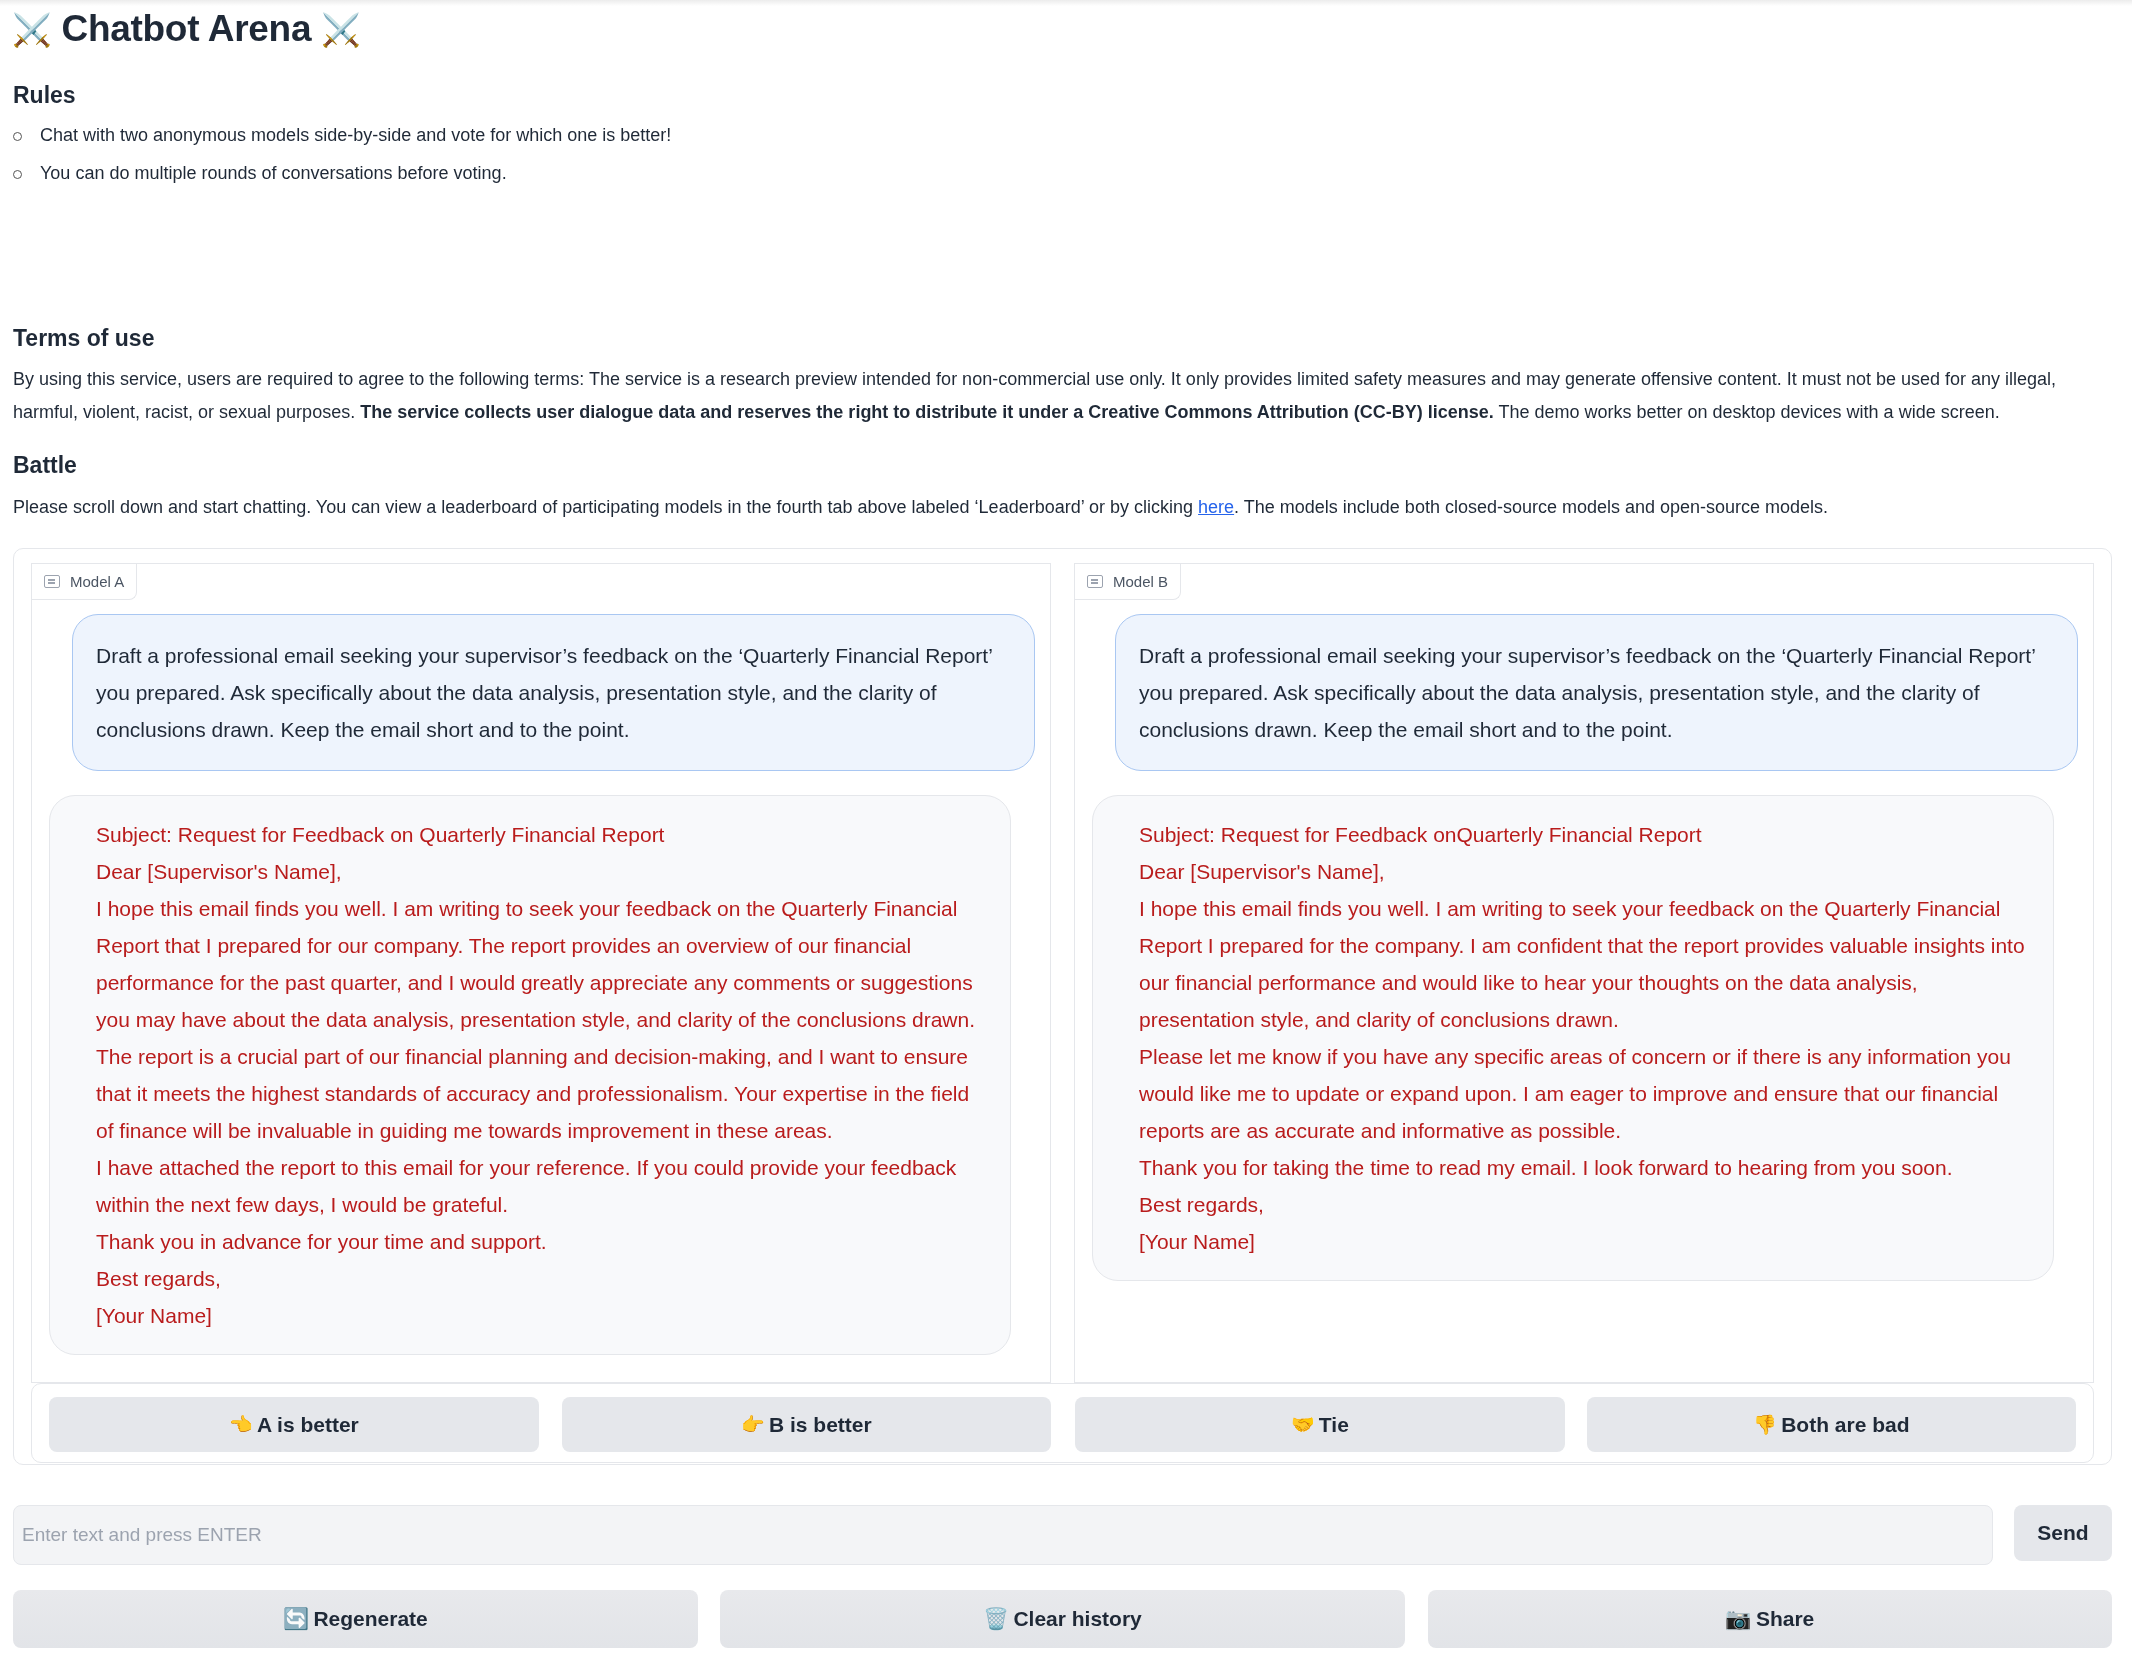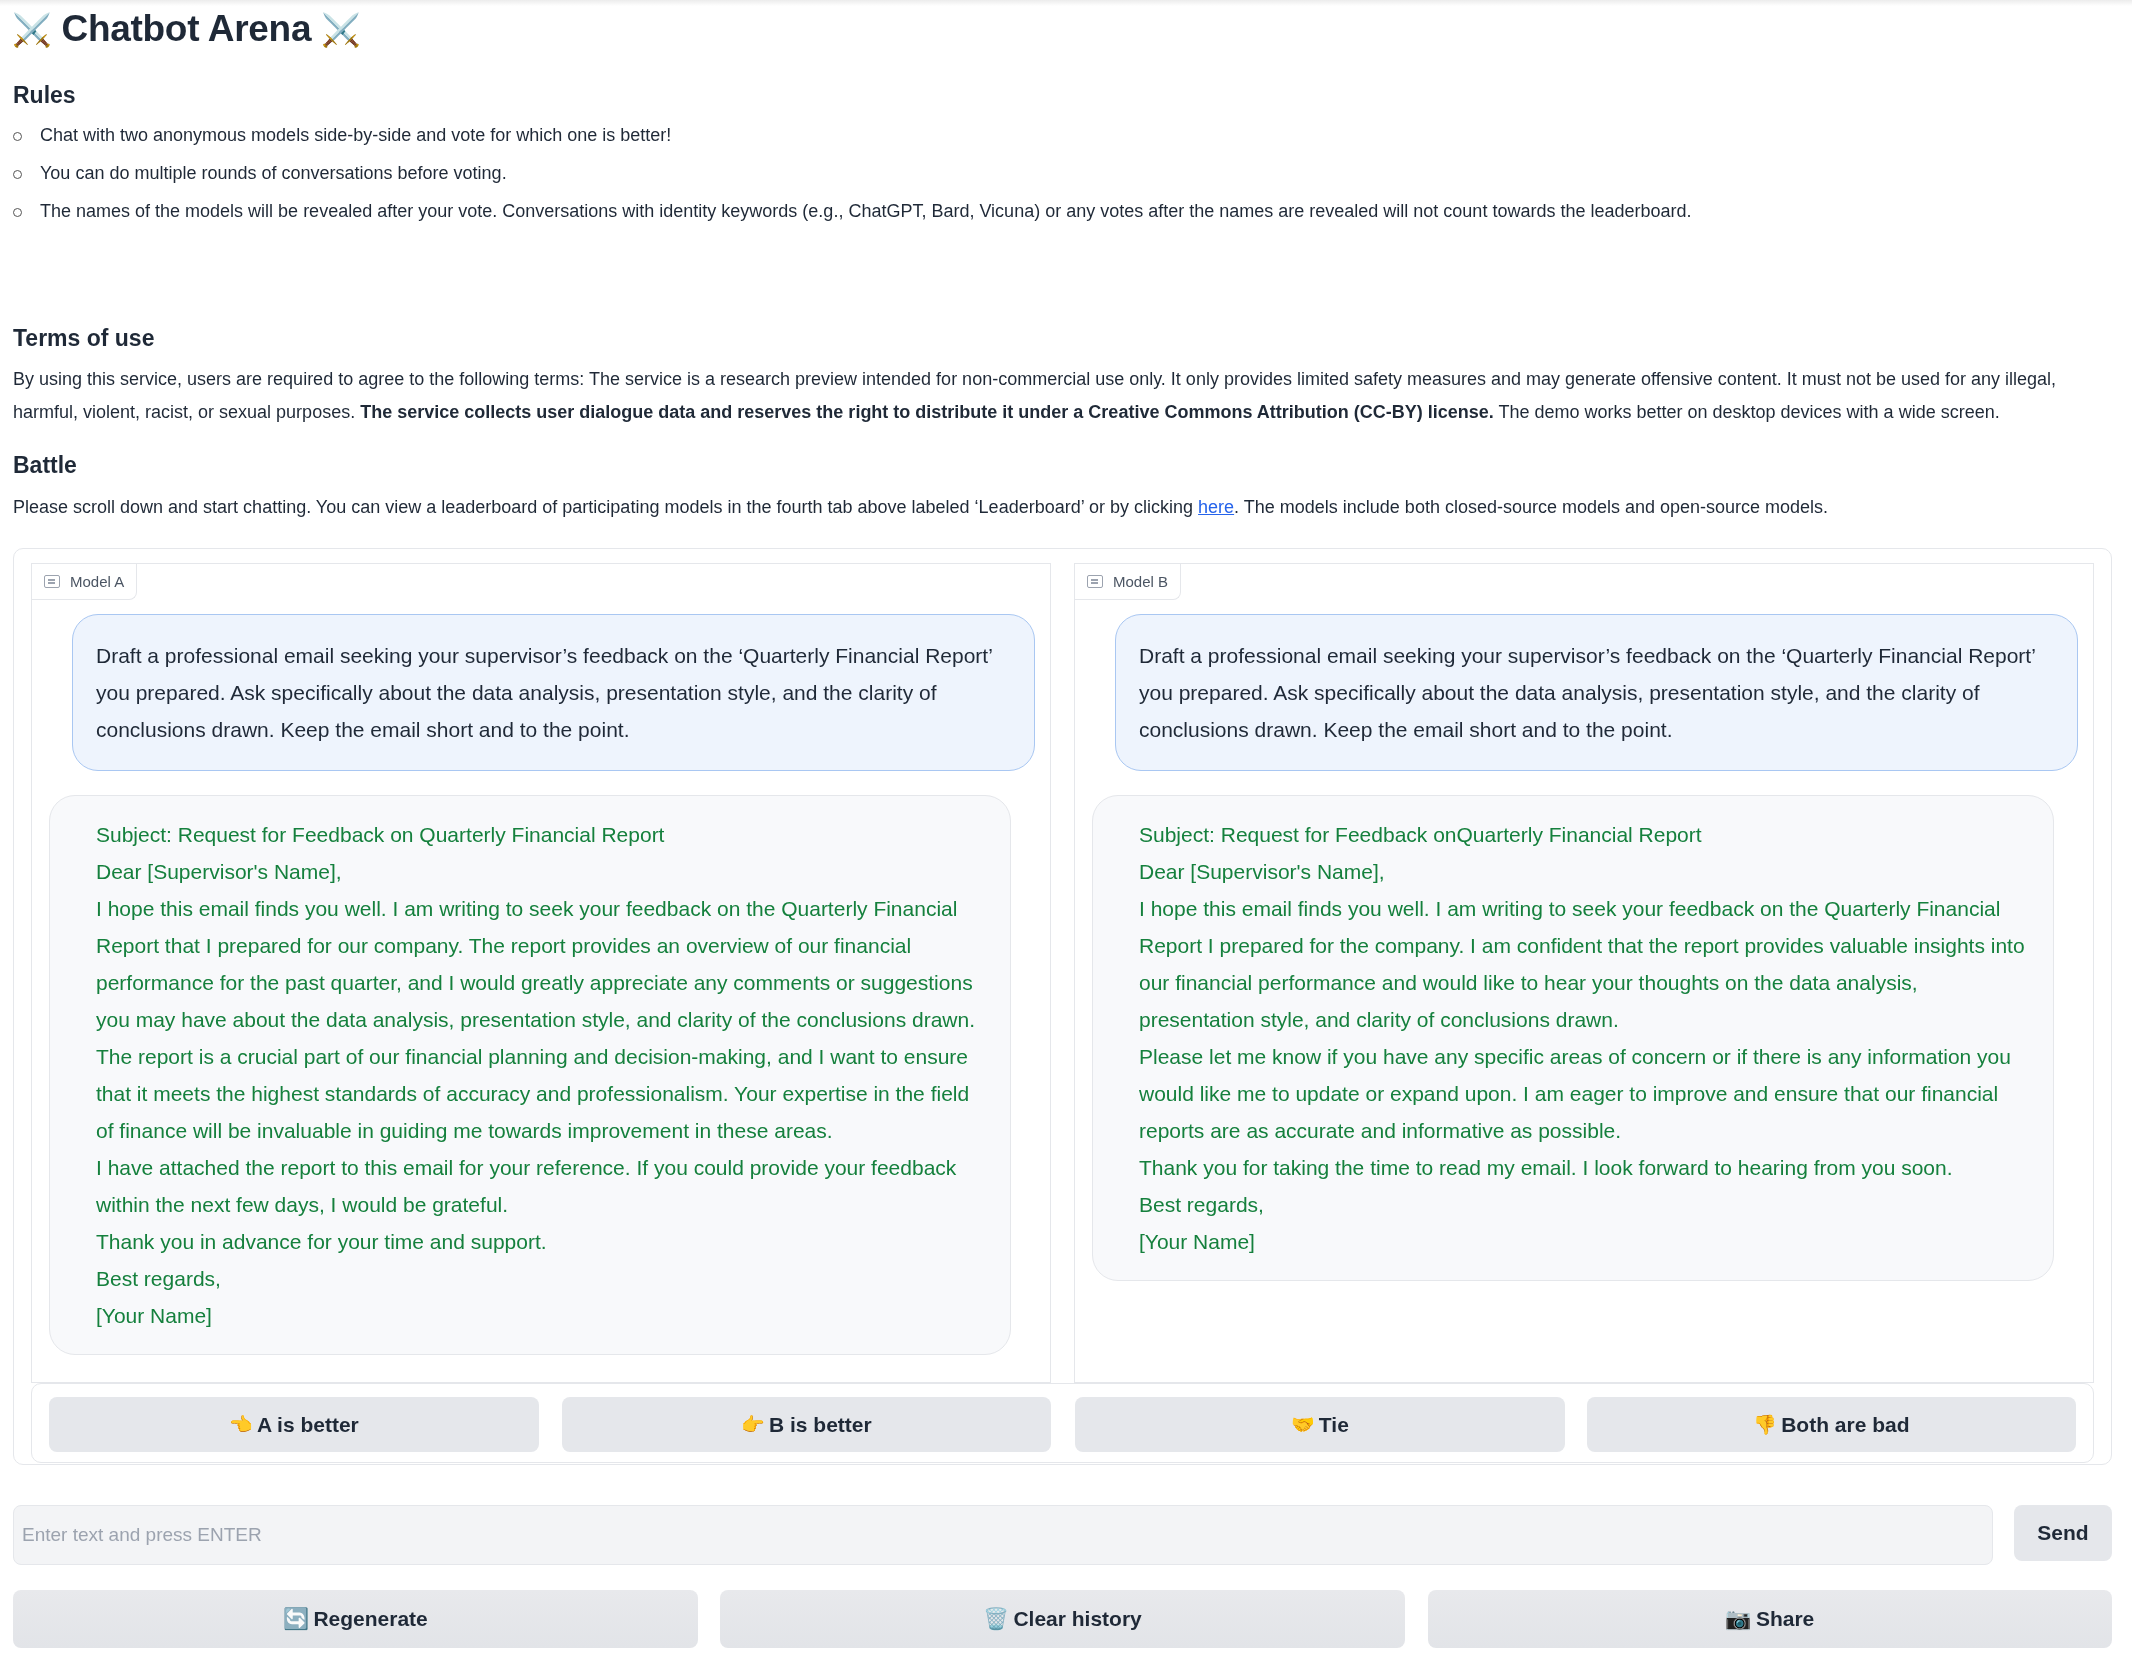--- a/index.html
+++ b/index.html
@@ -13,21 +13,21 @@
   .rules li { position: relative; padding-left: 27px; font-size: 18px; height: 38px; line-height: 30px; color: #1f2937; }
   .rules li::before { content: ""; position: absolute; left: 0; top: 12px; width: 7px; height: 7px; border: 1.3px solid #555; border-radius: 50%; }
   a.lnk { color: #2563eb; text-decoration: underline; }
   .para { position: absolute; left: 13px; font-size: 18px; line-height: 33px; color: #1f2937; width: 2100px; }
   .outer { position: absolute; left: 13px; top: 548px; width: 2099px; height: 917px; border: 1.5px solid #e5e7eb; border-radius: 10px; }
   .panel { position: absolute; top: 563px; width: 1020px; height: 820px; border: 1.5px solid #e5e7eb; border-radius: 0; overflow: hidden; background: #fff; }
   .panel-label { position: absolute; left: 0; top: 0; height: 36px; padding: 0 12px 0 12px; border-right: 1.5px solid #e5e7eb; border-bottom: 1.5px solid #e5e7eb; border-bottom-right-radius: 8px; font-size: 15px; color: #4b5563; display: flex; align-items: center; gap: 10px; background: #fff; }
   .chat-icon { width: 16px; height: 13px; border: 1.4px solid #9ca3af; border-radius: 2px; position: relative; }
   .chat-icon::after { content: ""; position: absolute; left: 3px; top: 3px; width: 7px; height: 1.5px; background: #9ca3af; box-shadow: 0 3px 0 #9ca3af; }
   .user-bubble { position: absolute; left: 40px; top: 50px; width: 963px; background: #eef4fd; border: 1.5px solid #a9c7f2; border-radius: 26px; padding: 22px 22px 22px 23px; font-size: 21px; line-height: 37px; color: #1f2937; }
-  .bot-bubble { position: absolute; left: 17px; top: 231px; width: 962px; background: #f8f9fb; border: 1.5px solid #e5e7eb; border-radius: 26px; padding: 20px 22px 20px 46px; font-size: 21px; line-height: 37px; color: #15803d; }
+  .bot-bubble { position: absolute; left: 17px; top: 231px; width: 962px; background: #f8f9fb; border: 1.5px solid #e5e7eb; border-radius: 26px; padding: 20px 22px 20px 46px; font-size: 21px; line-height: 37px; color: #b91c1c; }
   .bot-bubble p { margin: 0; }
   .vote-row { position: absolute; left: 31px; top: 1383px; width: 2063px; height: 80px; border: 1.5px solid #e5e7eb; border-radius: 10px; }
   .btn { position: absolute; background: #e5e7eb; border-radius: 8px; font-size: 21px; font-weight: bold; color: #1f2937; display: flex; align-items: center; justify-content: center; gap: 4px; border: none; cursor: pointer; }
   .btn .emo { font-size: 19px; font-weight: normal; }
   .input { position: absolute; left: 13px; top: 1505px; width: 1980px; height: 60px; background: #f3f4f6; border: 1.5px solid #e5e7eb; border-radius: 8px; font-size: 19px; color: #9ca3af; padding-left: 8px; display: flex; align-items: center; }
   .bottom-btn { position: absolute; top: 1590px; height: 58px; background: linear-gradient(#e8e9ec, #e2e4e8); border-radius: 8px; font-size: 21px; font-weight: bold; color: #1f2937; display: flex; align-items: center; justify-content: center; gap: 4px; }
 </style>
 </head>
 <body>
 
@@ -36,21 +36,20 @@
 <h1 class="title">
   <span class="sword">⚔️</span>
   <span>Chatbot Arena</span>
   <span class="sword">⚔️</span>
 </h1>
 
 <div class="h3" style="top:82px;">Rules</div>
 <ul class="rules">
   <li>Chat with two anonymous models side-by-side and vote for which one is better!</li>
   <li>You can do multiple rounds of conversations before voting.</li>
-  <li>The names of the models will be revealed after your vote. Conversations with identity keywords (e.g., ChatGPT, Bard, Vicuna) or any votes after the names are revealed will not count towards the leaderboard.</li>
 </ul>
 
 <div class="h3" style="top:325px;">Terms of use</div>
 <p class="para" style="top:363px;"><span>By using this service, users are required to agree to the following terms: The service is a research preview intended for non-commercial use only. It only provides limited safety measures and may generate offensive content. It must not be used for any illegal, harmful, violent, racist, or sexual purposes. </span><b>The service collects user dialogue data and reserves the right to distribute it under a Creative Commons Attribution (CC-BY) license.</b><span> The demo works better on desktop devices with a wide screen.</span></p>
 
 <div class="h3" style="top:452px;">Battle</div>
 <p class="para" style="top:491px;"><span>Please scroll down and start chatting. You can view a leaderboard of participating models in the fourth tab above labeled ‘Leaderboard’ or by clicking </span><a class="lnk">here</a><span>. The models include both closed-source models and open-source models.</span></p>
 
 <div class="outer"></div>
 

